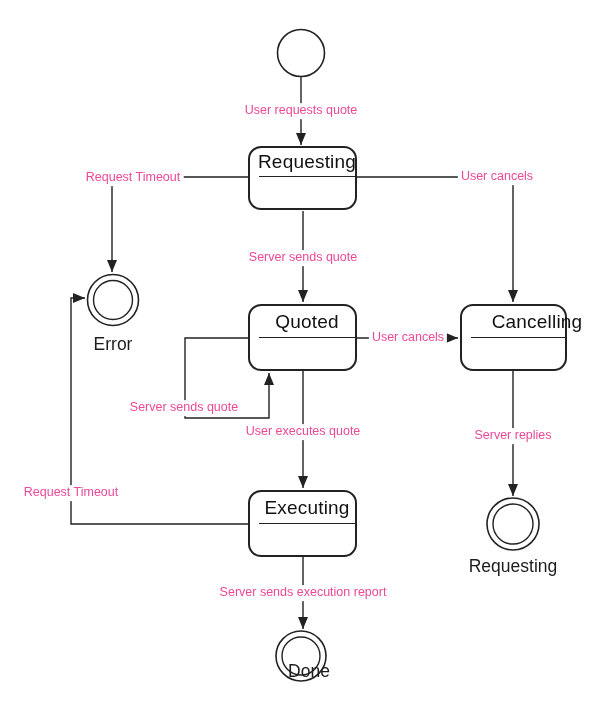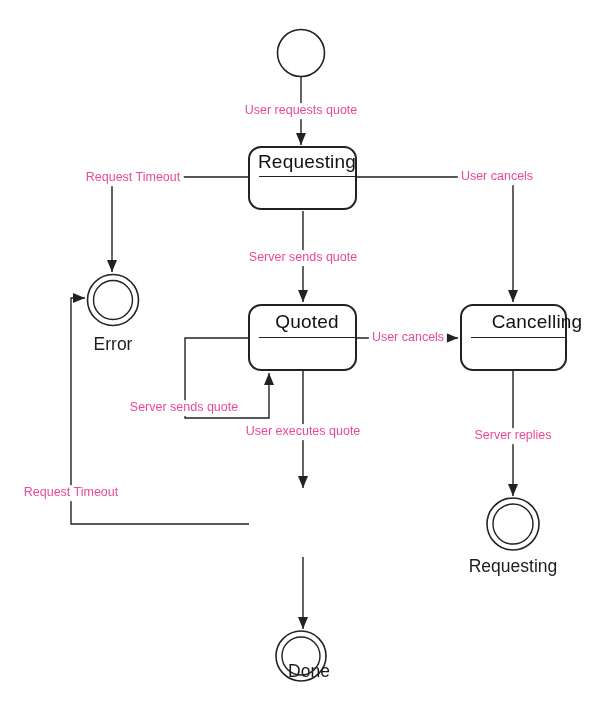--- a/index.html
+++ b/index.html
@@ -116,28 +116,32 @@
 
   <div class="state state-requesting">
     <div class="title">Requesting</div>
   </div>
   <div class="state state-quoted">
     <div class="title">Quoted</div>
   </div>
   <div class="state state-cancelling">
     <div class="title">Cancelling</div>
   </div>
+  <div class="state state-executing">
+    <div class="title">Executing</div>
+  </div>
 
   <div class="lbl lbl-user-requests-quote">User requests quote</div>
   <div class="lbl lbl-request-timeout-1">Request Timeout</div>
   <div class="lbl lbl-user-cancels-1">User cancels</div>
   <div class="lbl lbl-server-sends-quote-1">Server sends quote</div>
   <div class="lbl lbl-user-cancels-2">User cancels</div>
   <div class="lbl lbl-server-sends-quote-2">Server sends quote</div>
   <div class="lbl lbl-user-executes-quote">User executes quote</div>
   <div class="lbl lbl-request-timeout-2">Request Timeout</div>
+  <div class="lbl lbl-server-sends-report">Server sends execution report</div>
   <div class="lbl lbl-server-replies">Server replies</div>
 
   <div class="state-name name-error">Error</div>
   <div class="state-name name-cancelled">Requesting</div>
   <div class="state-name name-done">Done</div>
 
 </div>
 
 </body></html>

